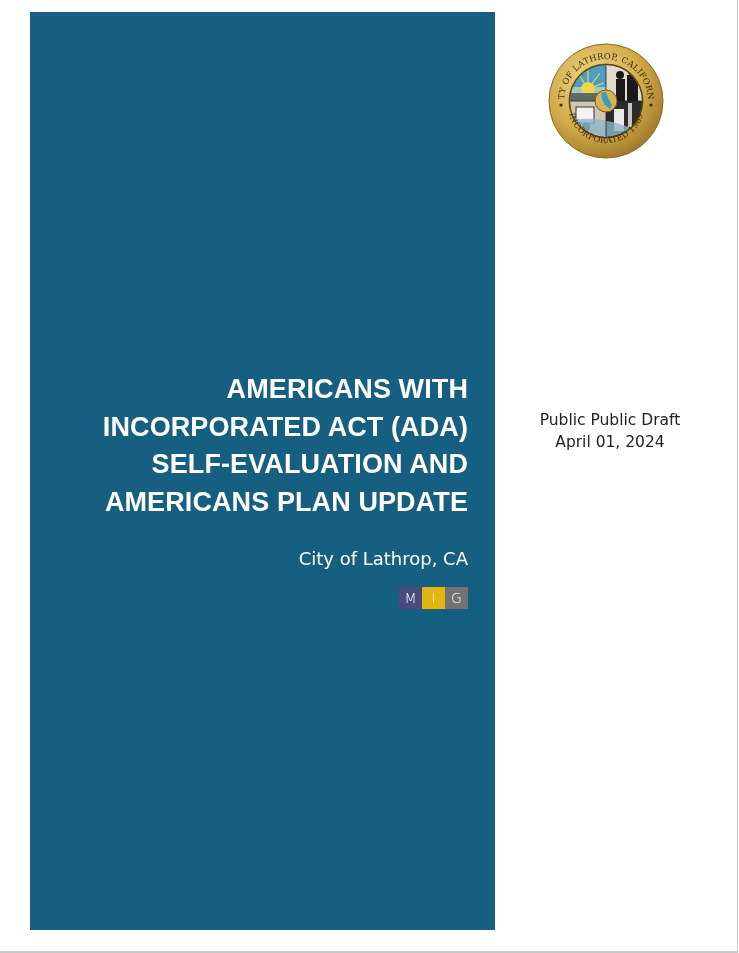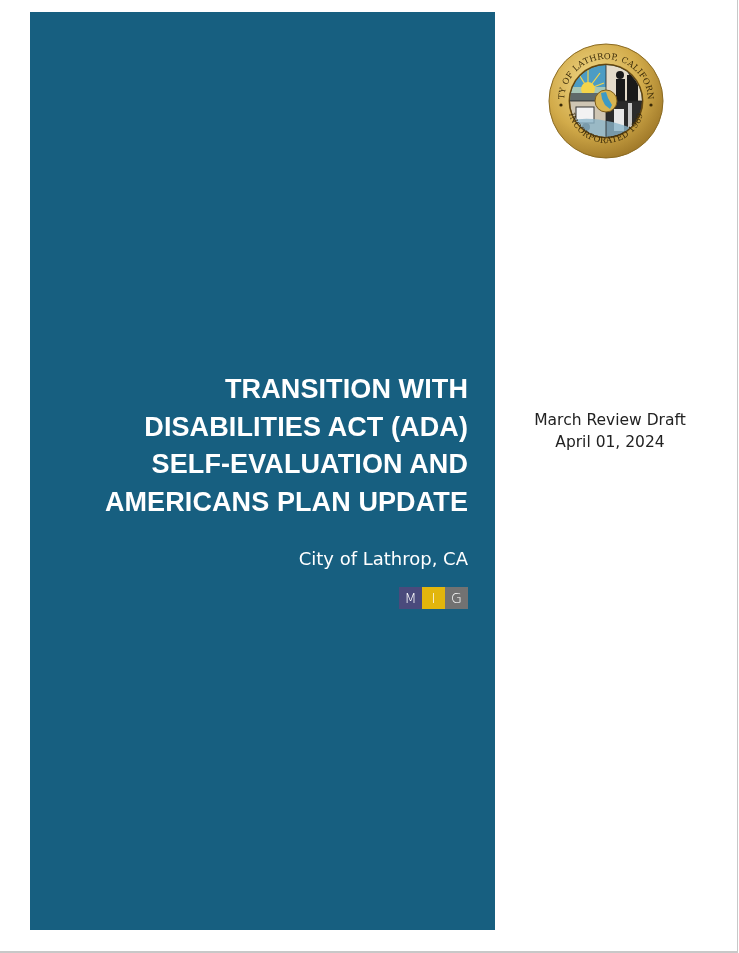--- a/index.html
+++ b/index.html
@@ -46,22 +46,22 @@
       color: #222222; font-family: "DejaVu Sans", sans-serif; font-size: 15.5px; line-height: 22px;
     }
   </style>
 </head>
 <body>
 
 <div class="page">
 
   <div class="panel">
     <div class="title" style="right:27px;">
-      <div>TRANSITION WITH</div>
-      <div>DISABILITIES ACT (ADA)</div>
+      <div>AMERICANS WITH</div>
+      <div>INCORPORATED ACT (ADA)</div>
       <div>SELF-EVALUATION AND</div>
       <div>AMERICANS PLAN UPDATE</div>
     </div>
     <div class="subtitle">City of Lathrop, CA</div>
     <div class="mig">
       <span class="m">M</span>
       <span class="i">I</span>
       <span class="g">G</span>
     </div>
   </div>
@@ -114,17 +114,17 @@
       <textPath href="#topArc" startOffset="50%" text-anchor="middle">CITY OF LATHROP, CALIFORNIA</textPath>
     </text>
     <text font-family="DejaVu Serif, serif" font-size="8.3" fill="#3a2a08" letter-spacing="0.3">
       <textPath href="#botArc" startOffset="50%" text-anchor="middle">INCORPORATED 1989</textPath>
     </text>
     <circle cx="13" cy="62" r="1.6" fill="#3a2a08"></circle>
     <circle cx="103" cy="62" r="1.6" fill="#3a2a08"></circle>
   </svg>
 
   <div class="status">
-    <div>March Review Draft</div>
+    <div>Public Public Draft</div>
     <div>April 01, 2024</div>
   </div>
 
 </div>
 
 </body></html>

